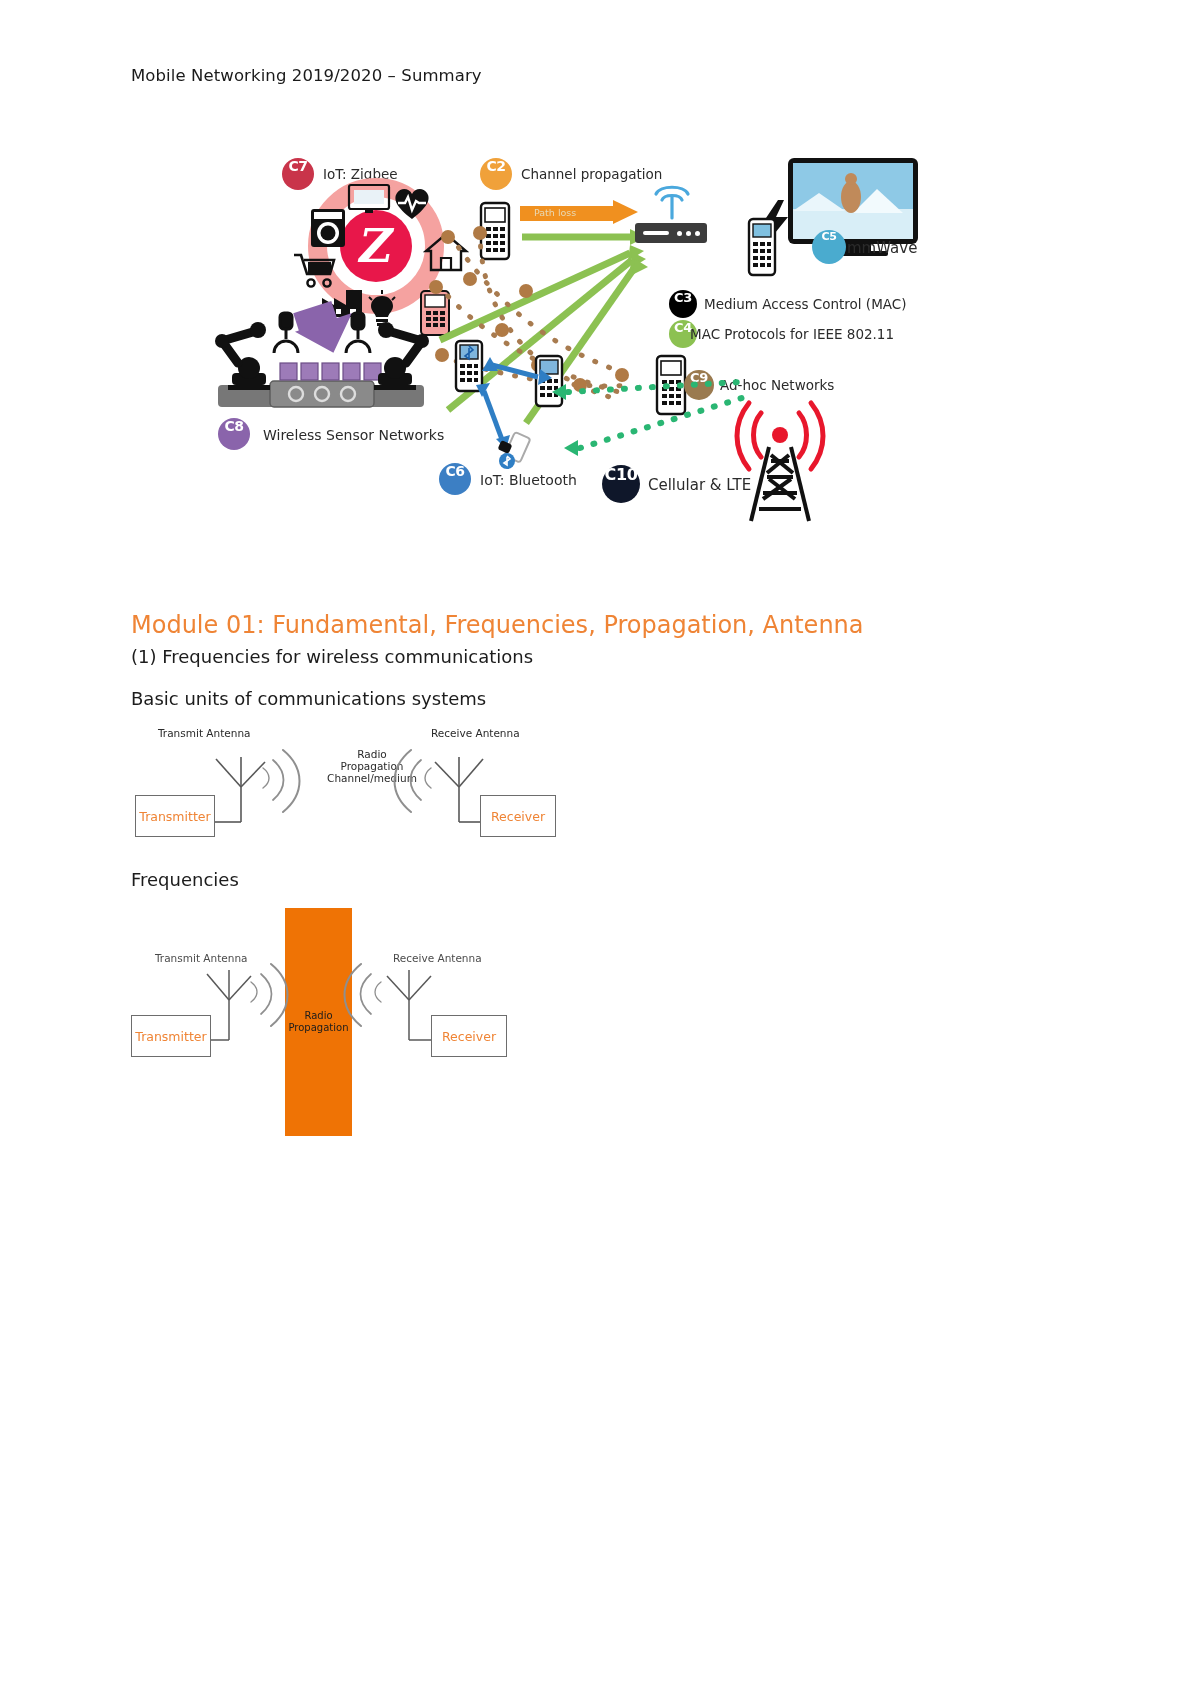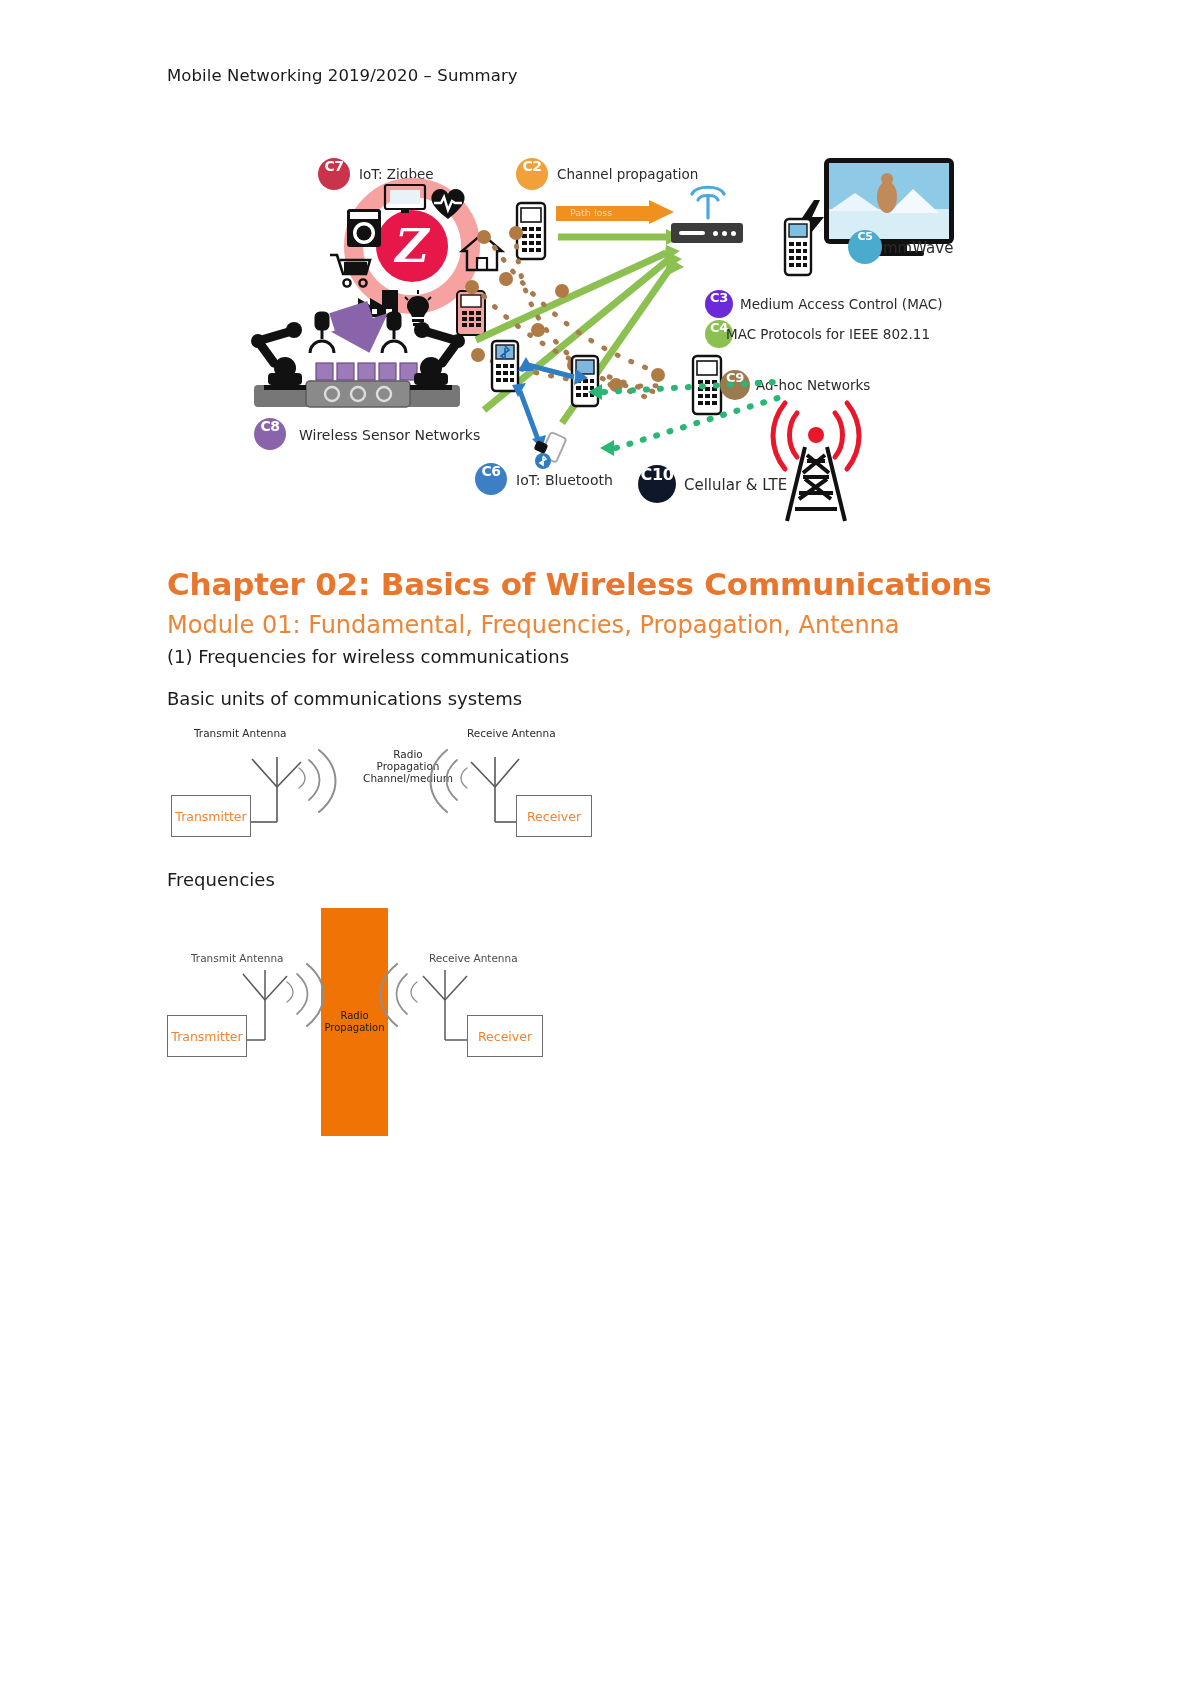--- a/index.html
+++ b/index.html
@@ -11,21 +11,20 @@
     width: 1200px;
     height: 1698px;
     position: relative;
     font-family: "DejaVu Sans", sans-serif;
     overflow: hidden;
   }
   .page {
     position: absolute;
     inset: 0;
     background: #fff;
-    margin-left: 36px;
   }
 
   
   .doc-header {
     position: absolute;
     left: 131px;
     top: 66px;
     font-family: "DejaVu Sans", sans-serif;
     font-size: 16.5px;
     color: #1a1a1a;
@@ -434,21 +433,21 @@
             <rect x="12" y="45" width="5" height="4"></rect>
             <rect x="19" y="45" width="4" height="4"></rect>
           </g>
         </svg>
     </div>
     <div class="ig-badge" style="left:632px;top:90px;width:34px;height:34px;background:#4aabcf;font-size:11px;">
       <span>C5</span>
     </div>
     <div class="ig-label" style="left:667px;top:99px;font-size:15px;">mmWave</div>
 
-    <div class="ig-badge" style="left:489px;top:150px;width:28px;height:28px;background:#6d28d9;font-size:13px;">
+    <div class="ig-badge" style="left:489px;top:150px;width:28px;height:28px;background:#000000;font-size:13px;">
       <span>C3</span>
     </div>
     <div class="ig-label" style="left:524px;top:156px;">Medium Access Control (MAC)</div>
 
     <div class="ig-badge" style="left:489px;top:180px;width:28px;height:28px;background:#8cc152;font-size:13px;">
       <span>C4</span>
     </div>
     <div class="ig-label" style="left:510px;top:186px;">MAC Protocols for IEEE 802.11</div>
 
     <div class="ig-icon" style="left:476px;top:215px;">
@@ -616,21 +615,20 @@
         <line x1="66" y1="84" x2="38" y2="104"></line>
       </g>
     </svg>
     <div class="ig-badge" style="left:422px;top:325px;width:38px;height:38px;background:#0f172a;font-size:16px;">
       <span>C10</span>
     </div>
     <div class="ig-label" style="left:468px;top:336px;font-size:15px;">Cellular &amp; LTE</div>
 
   </div>
 
-  <div class="chapter-title">Chapter 02: Basics of Wireless Communications</div>
   <div class="module-title">Module 01: Fundamental, Frequencies, Propagation, Antenna</div>
   <div class="sec-line" id="line-frequencies-for">(1) Frequencies for wireless communications</div>
   <div class="sec-line" id="line-basic-units">Basic units of communications systems</div>
   <div class="sec-line" id="line-frequencies">Frequencies</div>
 
   <div class="diagram" id="diagram-basic-units">
 
     <div class="dg-label" style="left:27px;top:5px;">Transmit Antenna</div>
 
     <div class="dg-label multiline" style="left:188px;top:26px;width:106px;">

